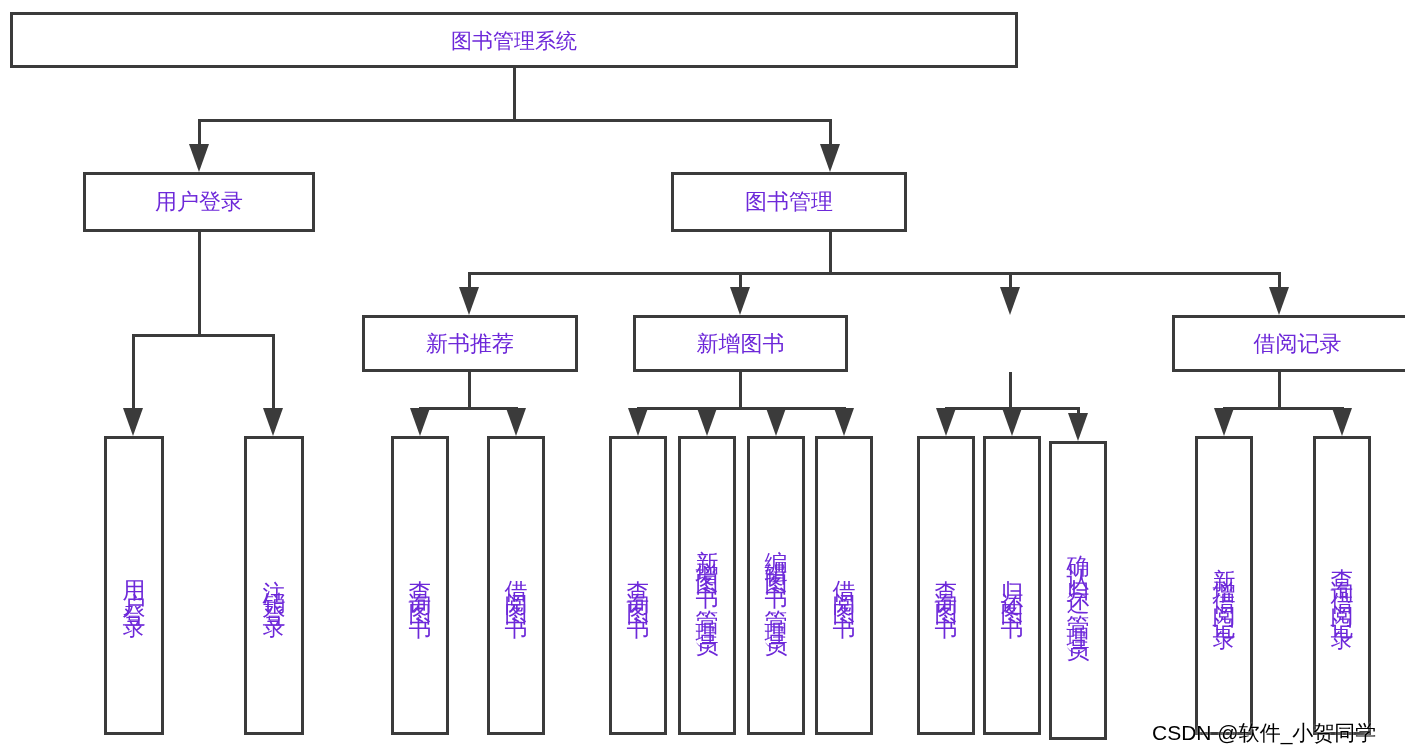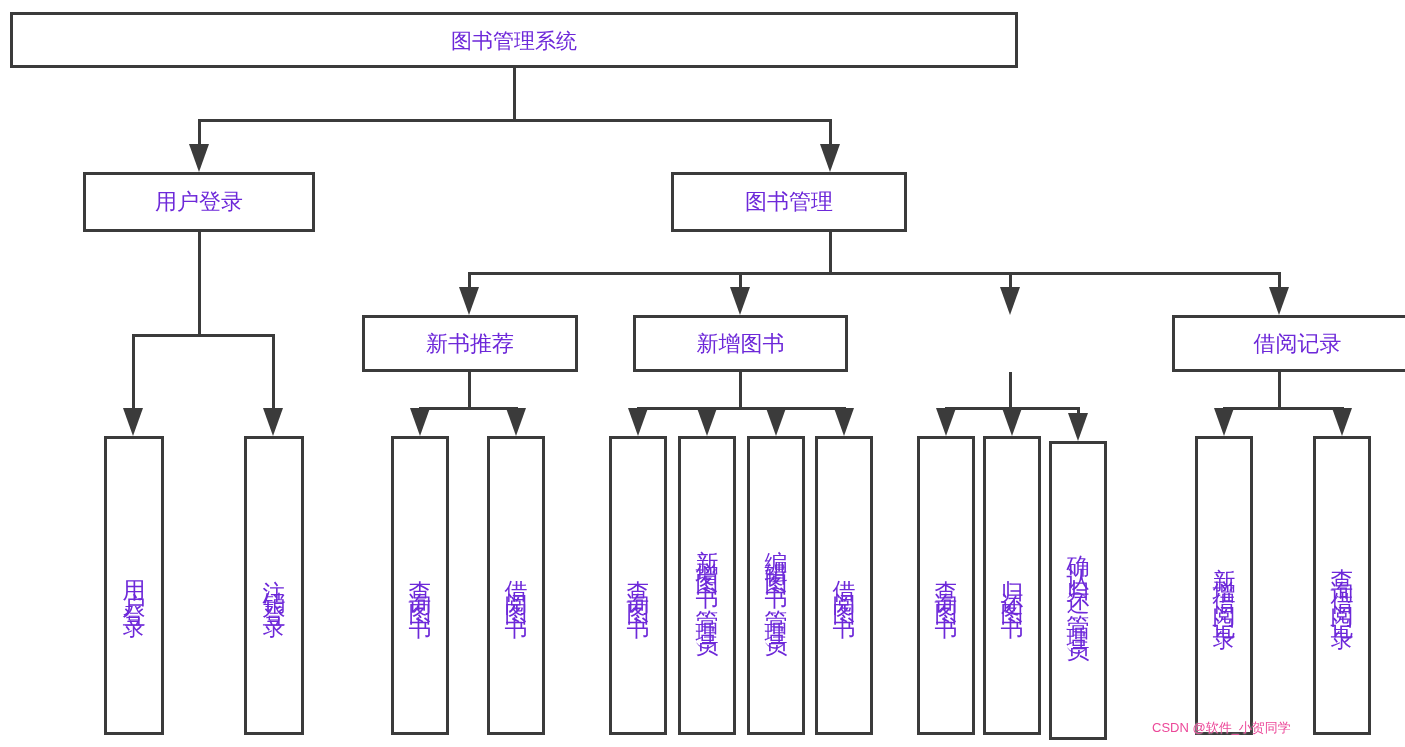--- a/index.html
+++ b/index.html
@@ -19,21 +19,21 @@
   }
   .hline,.vline{position:absolute;background:#3b3b3b;}
   .hline{height:3px;}
   .vline{width:3px;}
   .arr{
     position:absolute;width:0;height:0;
     border-left:10px solid transparent;border-right:10px solid transparent;
     border-top:28px solid #3b3b3b;
   }
   .watermark{
-    position:absolute;left:1152px;top:719px;font-size:13px;color:#ec4899;
+    position:absolute;left:1152px;top:719px;font-size:21px;color:#000000;
     text-shadow:0 0 2px #ffffff;white-space:nowrap;
   }
 </style>
 </head>
 <body>
 
 <div class="stage">
 
   <div class="box rootbox" style="left:10px;top:12px;width:1008px;height:56px;">图书管理系统</div>
 

